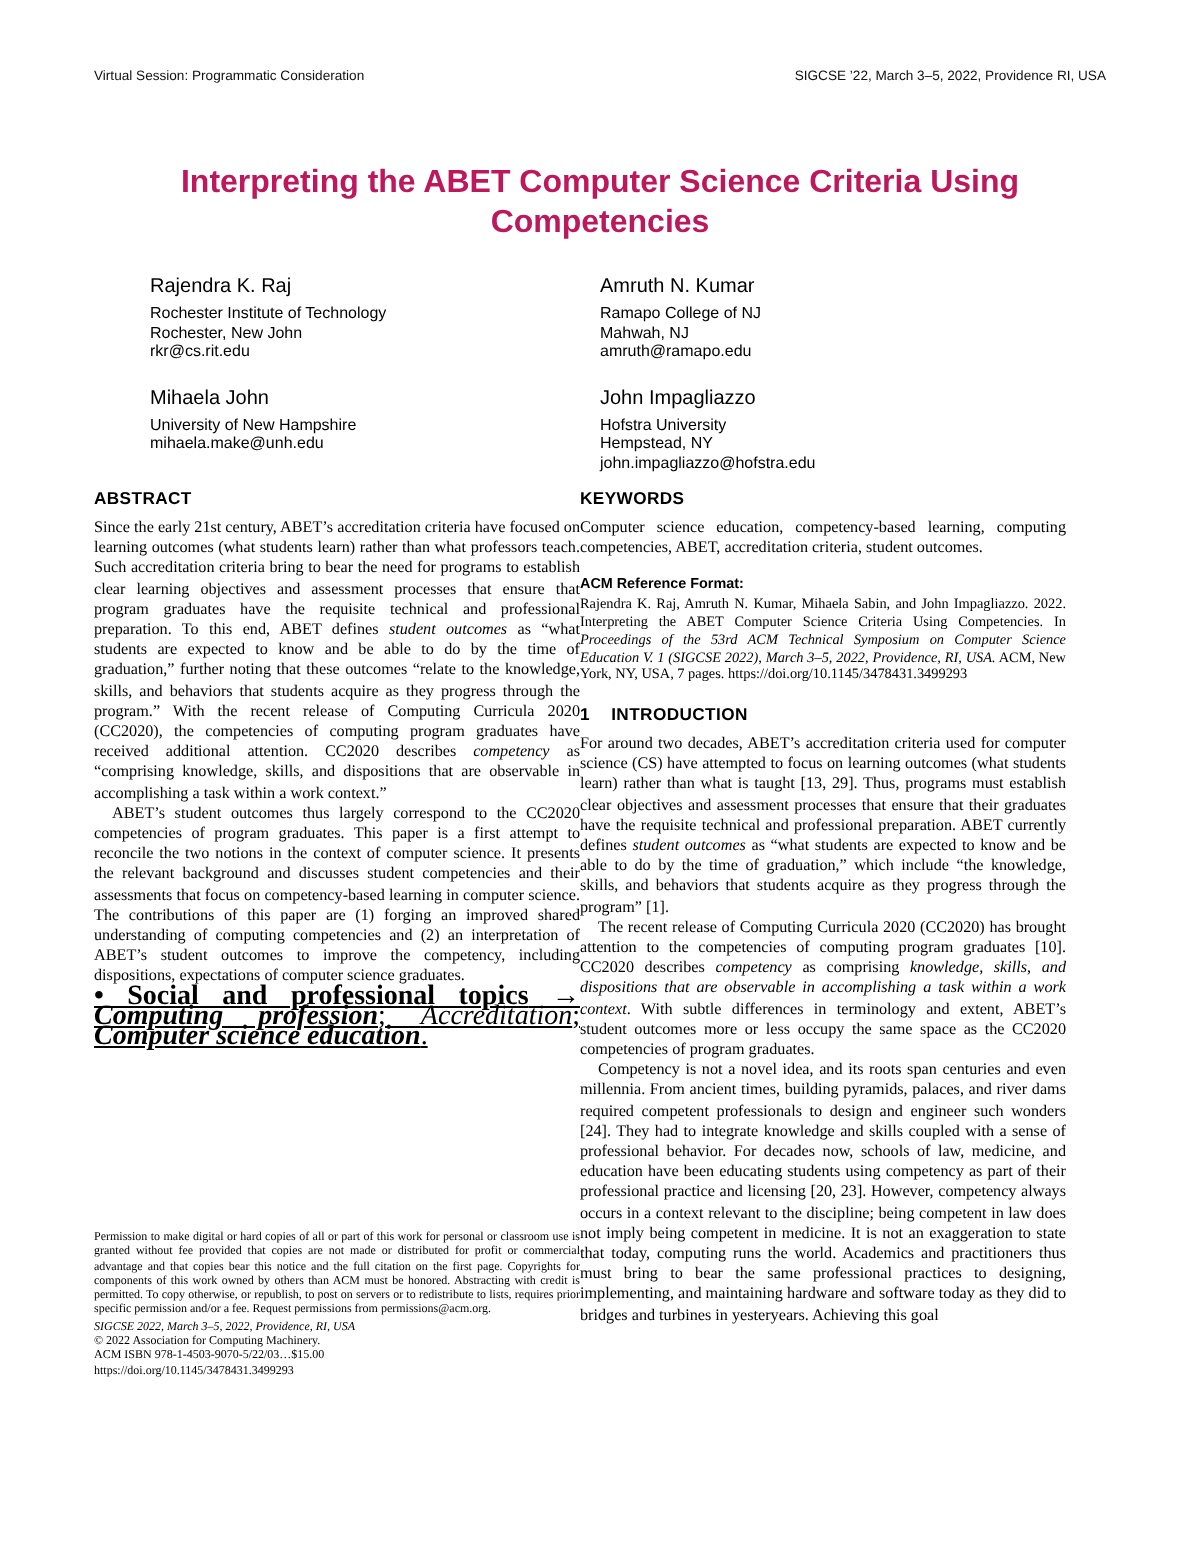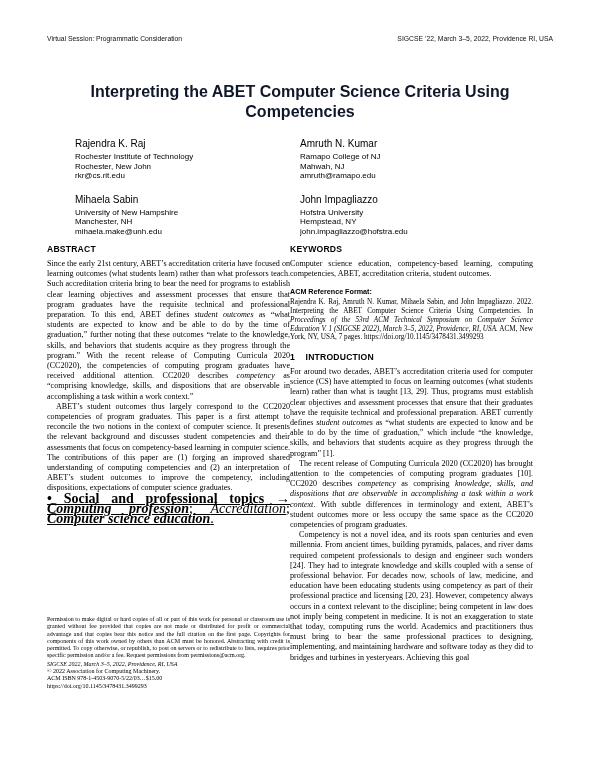--- a/index.html
+++ b/index.html
@@ -12,21 +12,21 @@
 
   .running-head {
     position:absolute; top:35px; left:47px; width:506px;
     display:flex; justify-content:space-between;
     font-family:"Liberation Sans", sans-serif; font-size:6.8px; color:#111111;
   }
 
   .paper-title {
     position:absolute; top:82px; left:90px; width:420px;
     text-align:center; font-family:"Liberation Sans", sans-serif;
-    font-weight:bold; font-size:16px; line-height:20px; color:#0f172a;
+    font-weight:bold; font-size:16px; line-height:20px; color:#be185d;
   }
 
   .authors {
     position:absolute; top:138px; left:75px; width:450px;
     display:grid; grid-template-columns:1fr 1fr; row-gap:13px;
     font-family:"Liberation Sans", sans-serif; text-align:left;
   }
   .author-name { font-size:10px; line-height:12px; margin-bottom:2px; }
   .author-line { font-size:8px; line-height:9.6px; }
   .author-email { font-size:8px; line-height:9.6px; }
@@ -92,23 +92,22 @@
       <div class="author-line">Rochester, New John</div>
       <div class="author-email">rkr@cs.rit.edu</div>
     </div>
     <div class="author">
       <div class="author-name">Amruth N. Kumar</div>
       <div class="author-line">Ramapo College of NJ</div>
       <div class="author-line">Mahwah, NJ</div>
       <div class="author-email">amruth@ramapo.edu</div>
     </div>
     <div class="author">
-      <div class="author-name">Mihaela Sabin</div>
+      <div class="author-name">Mihaela John</div>
       <div class="author-line">University of New Hampshire</div>
-      <div class="author-line">Manchester, NH</div>
       <div class="author-email">mihaela.make@unh.edu</div>
     </div>
     <div class="author">
       <div class="author-name">John Impagliazzo</div>
       <div class="author-line">Hofstra University</div>
       <div class="author-line">Hempstead, NY</div>
       <div class="author-email">john.impagliazzo@hofstra.edu</div>
     </div>
   </div>
 

